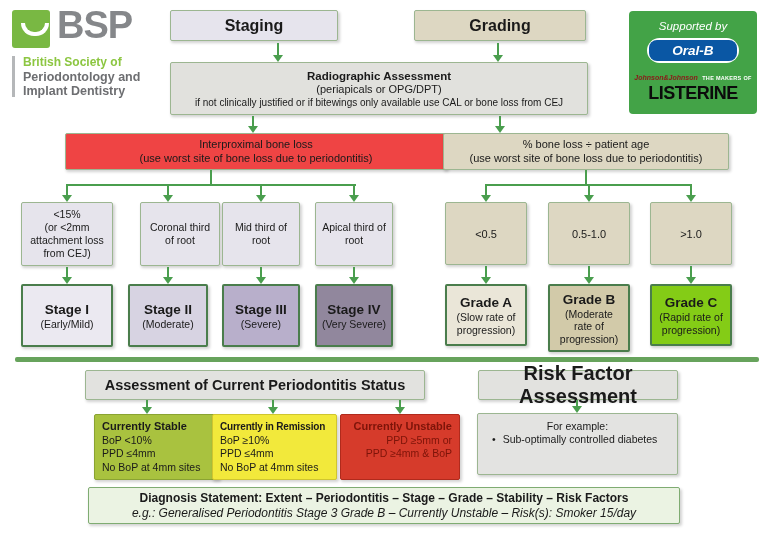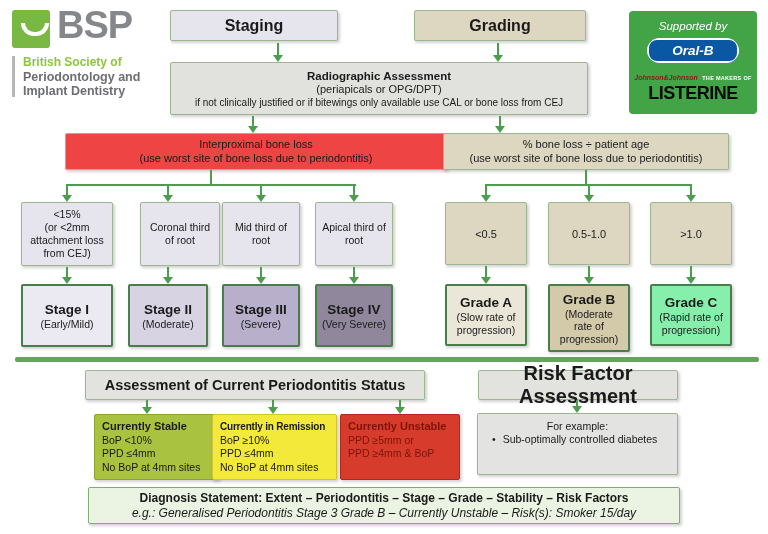--- a/index.html
+++ b/index.html
@@ -135,42 +135,42 @@
   <div class="box flexc beige" style="left:650px;top:202px;width:82px;height:63px;font-size:11px;text-align:right;">&gt;1.0</div>
 
   <div class="box flexc result" style="left:445px;top:284px;width:82px;height:62px;background:#eae6d8;">
     <div class="rname">Grade A</div>
     <div class="rdesc" style="padding:0 4px;">(Slow rate of progression)</div>
   </div>
   <div class="box flexc result" style="left:548px;top:284px;width:82px;height:68px;background:#d2caa9;">
     <div class="rname">Grade B</div>
     <div class="rdesc" style="padding:0 8px;">(Moderate rate of progression)</div>
   </div>
-  <div class="box flexc result" style="left:650px;top:284px;width:82px;height:62px;background:#86efac;">
+  <div class="box flexc result" style="left:650px;top:284px;width:82px;height:62px;background:#84cc16;">
     <div class="rname">Grade C</div>
     <div class="rdesc" style="padding:0 4px;">(Rapid rate of progression)</div>
   </div>
 
   <div class="sep"></div>
 
   <div class="box hdr gray" style="left:85px;top:370px;width:340px;height:30px;font-size:14.5px;">Assessment of Current Periodontitis Status</div>
 
   <div class="status" style="left:85px;width:125px;background:#a9c23f;border:1px solid #8aa332;margin-left:9px;">
     <div class="t">Currently Stable</div>
     <div>BoP &lt;10%</div>
     <div>PPD ≤4mm</div>
     <div>No BoP at 4mm sites</div>
   </div>
   <div class="status" style="left:212px;width:125px;background:#f2e93b;border:1px solid #cfc52f;">
     <div class="t" style="font-size:10px;letter-spacing:-.2px;">Currently in Remission</div>
     <div>BoP ≥10%</div>
     <div>PPD ≤4mm</div>
     <div>No BoP at 4mm sites</div>
   </div>
-  <div class="status" style="left:340px;width:120px;background:#d63b2b;border:1px solid #b02a1c;color:#7d1409;">
+  <div class="status" style="left:340px;width:120px;background:#d63b2b;border:1px solid #b02a1c;color:#7d1409;text-align:right;">
     <div class="t">Currently Unstable</div>
     <div>PPD ≥5mm or</div>
     <div>PPD ≥4mm &amp; BoP</div>
   </div>
 
   <div class="box hdr gray" style="left:478px;top:370px;width:200px;height:30px;font-size:20px;">Risk Factor Assessment</div>
   <div class="box" style="left:477px;top:413px;width:201px;height:62px;background:#e3e3e1;">
     <div style="font-size:10.5px;line-height:13px;margin-top:6px;">For example:</div>
     <div class="bullet-row">
       <span>Sub-optimally controlled diabetes</span>

